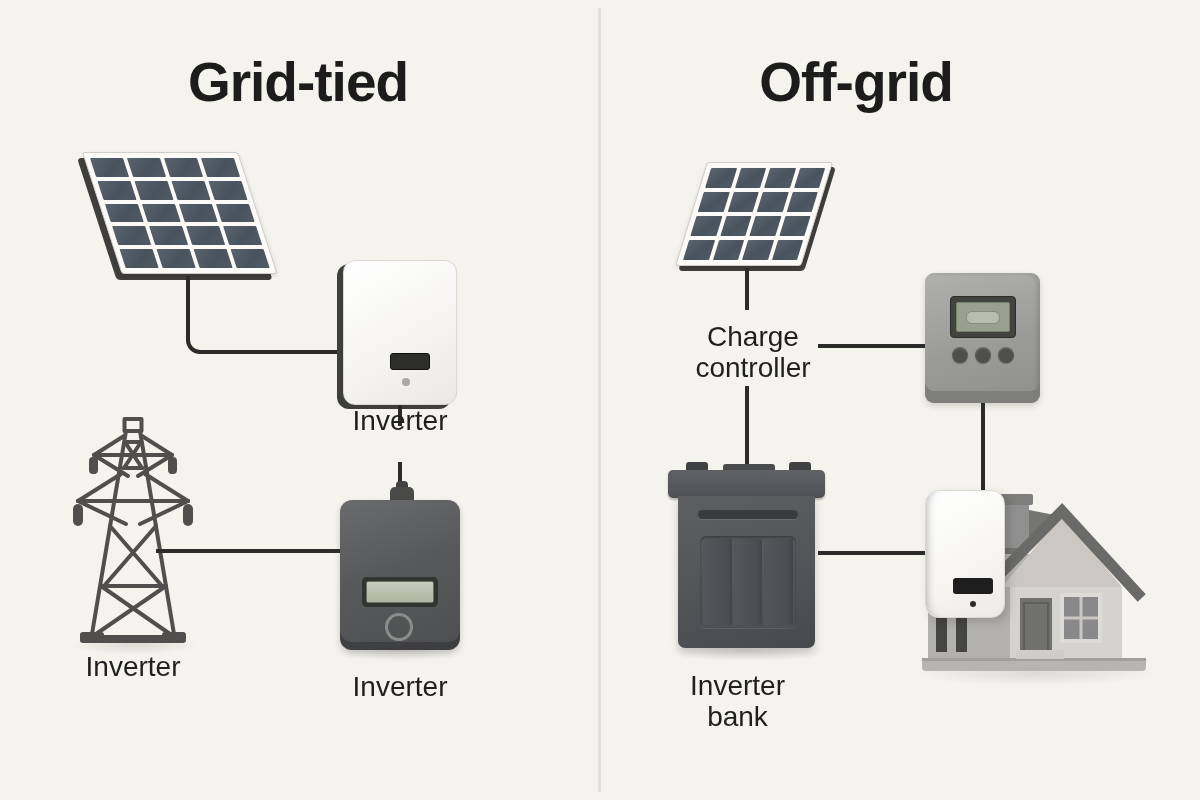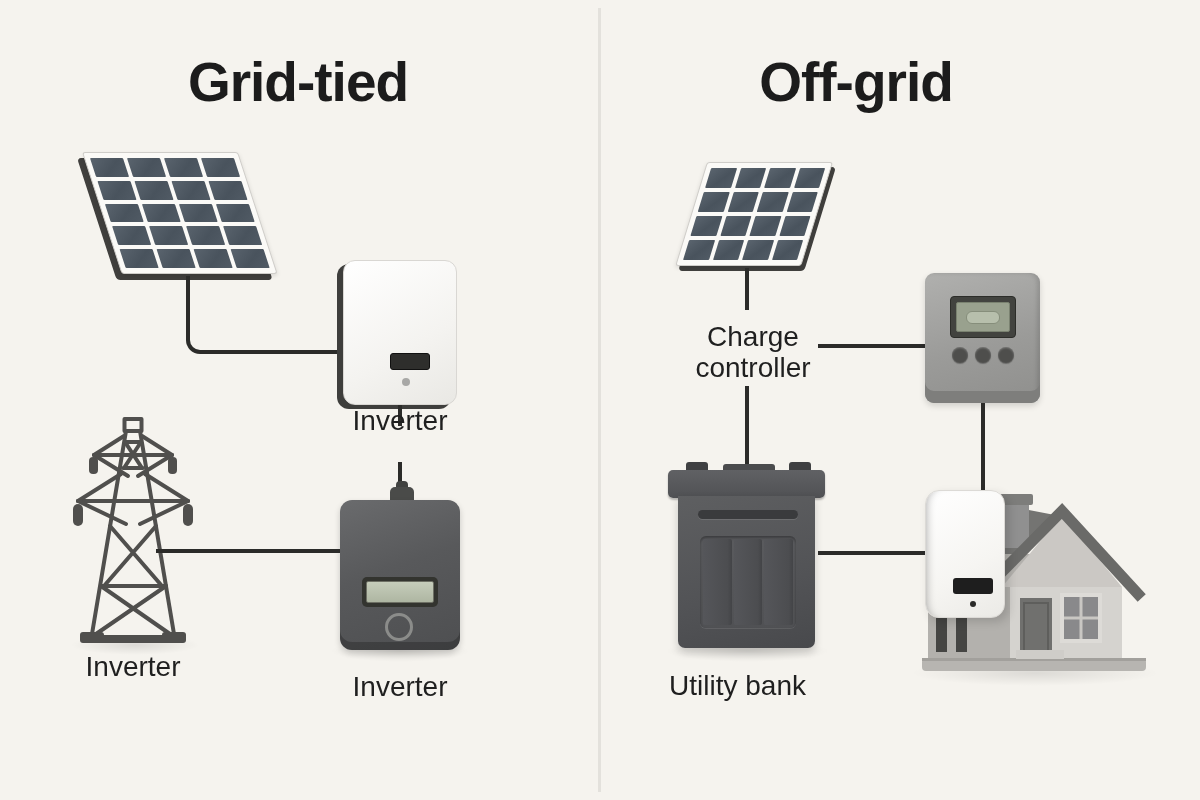--- a/index.html
+++ b/index.html
@@ -254,21 +254,21 @@
   <div class="bank-lid"></div>
   <div class="bank-body">
     <div class="slot"></div>
     <div class="recess">
       <div class="rib"></div>
       <div class="rib"></div>
       <div class="rib"></div>
     </div>
   </div>
   <div class="hline" style="left:818px;top:551px;width:108px;height:4px;"></div>
-  <div class="label" style="left:665px;top:670px;width:145px;">Utility bank</div>
+  <div class="label" style="left:665px;top:670px;width:145px;">Inverter bank</div>
 
   <div class="shadow" style="left:910px;top:660px;width:250px;height:26px;"></div>
   <svg style="left:920px;top:492px;" width="228" height="184" viewBox="0 0 228 184">
     <polygon points="28,88 28,72 88,14 140,24 78,88" fill="#747472"></polygon>
     <rect x="84" y="8" width="25" height="48" fill="#909090"></rect>
     <rect x="80" y="2" width="33" height="11" rx="2" fill="#7d7d7b"></rect>
     <rect x="8" y="62" width="112" height="106" fill="#b3b1ad"></rect>
     <rect x="16" y="126" width="11" height="34" fill="#454543"></rect>
     <rect x="36" y="126" width="11" height="34" fill="#454543"></rect>
     <polygon points="82,95 142,23 202,95" fill="#cbc8c4"></polygon>

